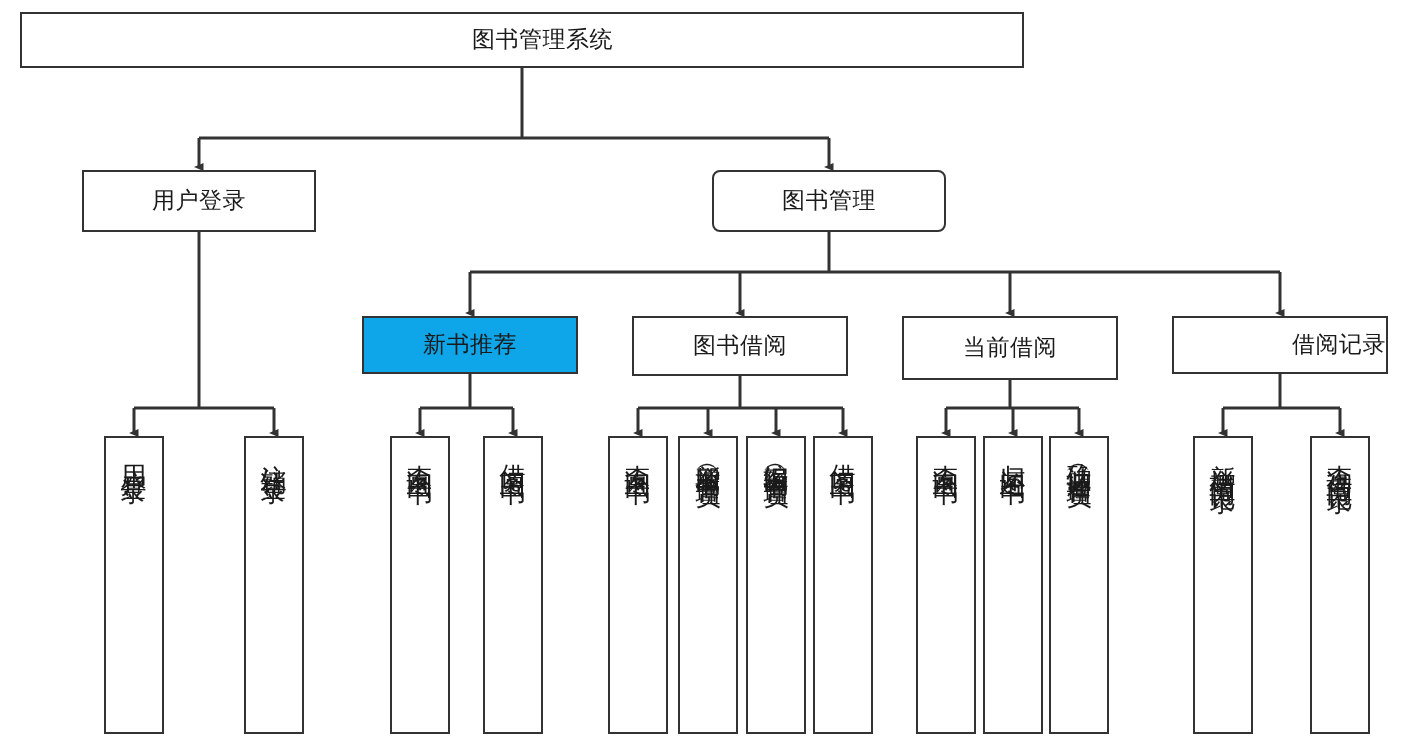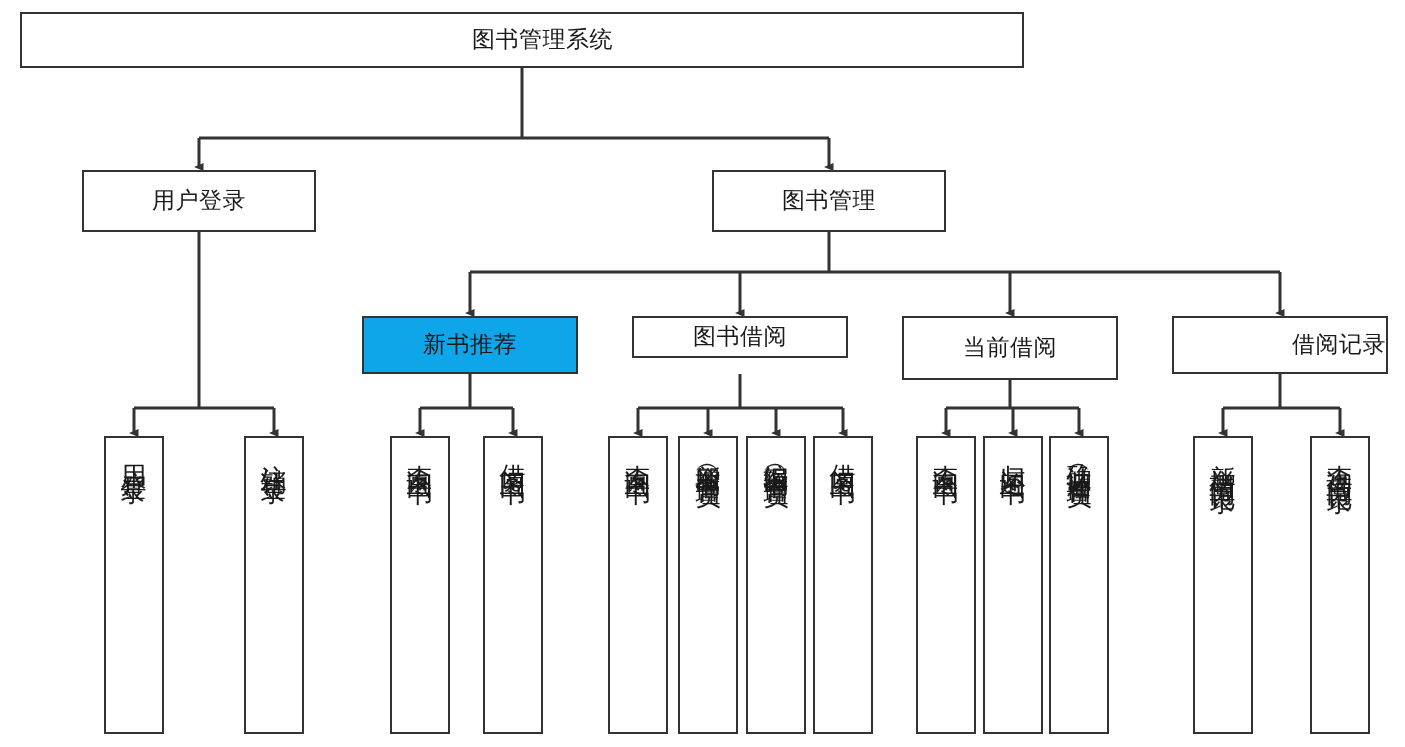--- a/index.html
+++ b/index.html
@@ -118,27 +118,27 @@
       </g>
   </svg>
 
   <div id="node-layer">
       <div class="node horiz" style="left: 20px; top: 12px; width: 1004px; height: 56px; border-color: rgb(51, 51, 51); background: rgb(255, 255, 255); padding-left: 41px;">
         <span class="lbl">图书管理系统</span>
       </div>
       <div class="node horiz" style="left: 82px; top: 170px; width: 234px; height: 62px; border-color: rgb(51, 51, 51); background: rgb(255, 255, 255);">
         <span class="lbl">用户登录</span>
       </div>
-      <div class="node horiz" style="left: 712px; top: 170px; width: 234px; height: 62px; border-color: rgb(51, 51, 51); background: rgb(255, 255, 255);">
+      <div class="node horiz" style="left: 712px; top: 170px; width: 234px; height: 62px; border-color: rgb(51, 51, 51); background: rgb(255, 255, 255); border-radius: 8px;">
         <span class="lbl">图书管理</span>
       </div>
       <div class="node horiz" style="left: 362px; top: 316px; width: 216px; height: 58px; border-color: rgb(51, 51, 51); background: #0ea5e9;">
         <span class="lbl">新书推荐</span>
       </div>
-      <div class="node horiz" style="left: 632px; top: 316px; width: 216px; height: 42px; border-color: rgb(51, 51, 51); background: rgb(255, 255, 255);">
+      <div class="node horiz" style="left: 632px; top: 316px; width: 216px; height: 60px; border-color: rgb(51, 51, 51); background: rgb(255, 255, 255);">
         <span class="lbl">图书借阅</span>
       </div>
       <div class="node horiz" style="left: 902px; top: 316px; width: 216px; height: 64px; border-color: rgb(51, 51, 51); background: rgb(255, 255, 255);">
         <span class="lbl">当前借阅</span>
       </div>
       <div class="node horiz" style="left: 1172px; top: 316px; width: 216px; height: 58px; border-color: rgb(51, 51, 51); background: rgb(255, 255, 255); justify-content: flex-end;">
         <span class="lbl">借阅记录</span>
       </div>
       <div class="node vert" style="left: 104px; top: 436px; width: 60px; height: 298px; border-color: rgb(51, 51, 51); background: rgb(255, 255, 255);">
         <span class="lbl">用户登录</span>

